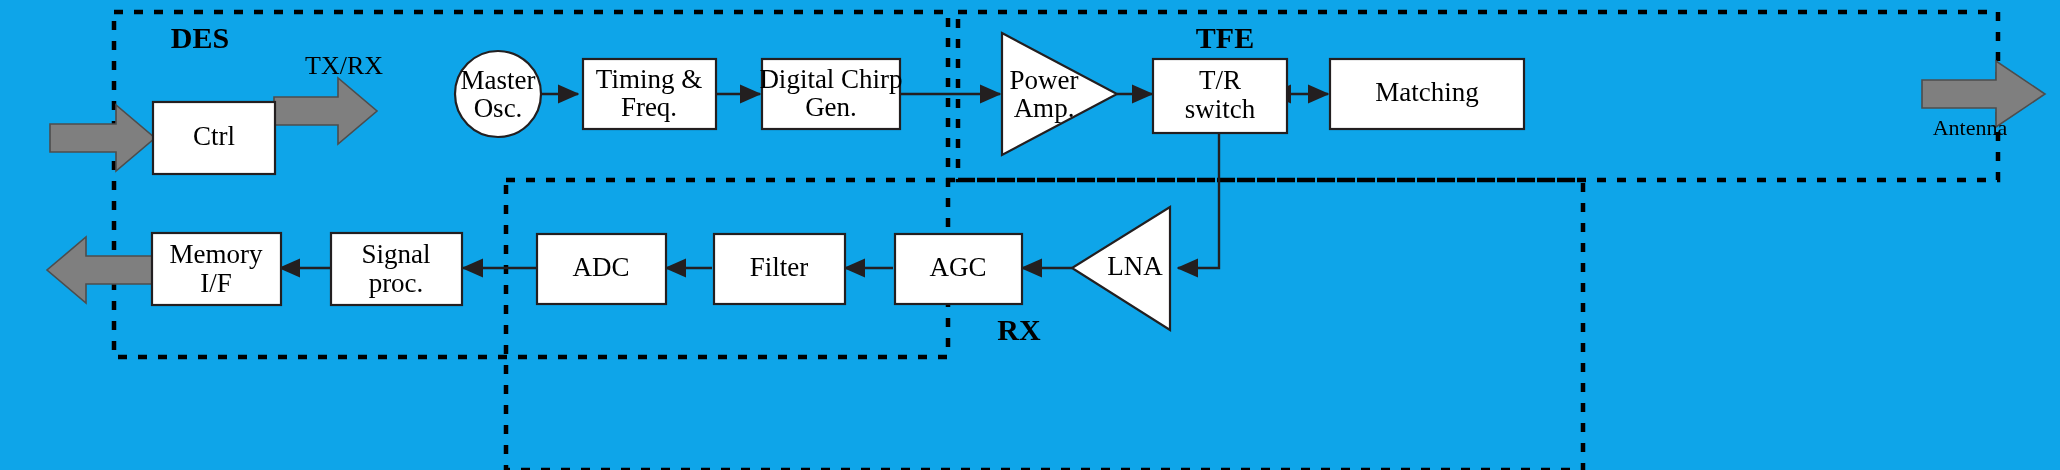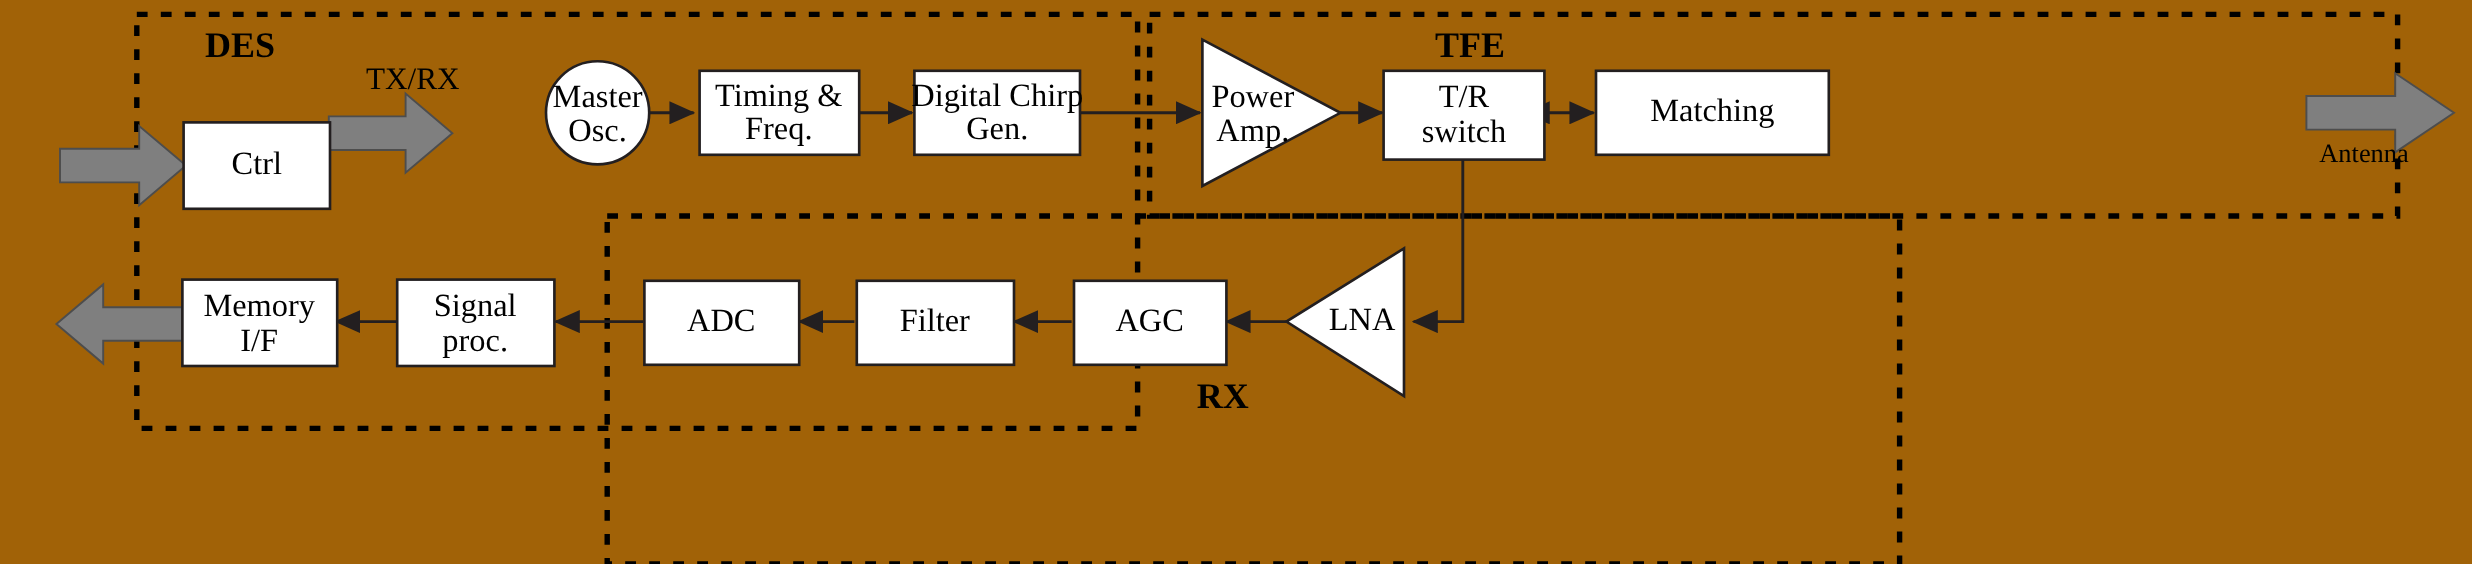--- a/index.html
+++ b/index.html
@@ -4,21 +4,21 @@
 <style>
   html, body {
     margin: 0;
     padding: 0;
     background: #ffffff;
   }
   #diagram-root {
     position: relative;
     width: 2060px;
     height: 470px;
-    background: #a16207;
+    background: #0ea5e9;
     font-family: "Liberation Serif", "DejaVu Serif", serif;
     overflow: hidden;
   }
   #diagram-svg {
     position: absolute;
     left: 0;
     top: 0;
     width: 2060px;
     height: 470px;
   }

